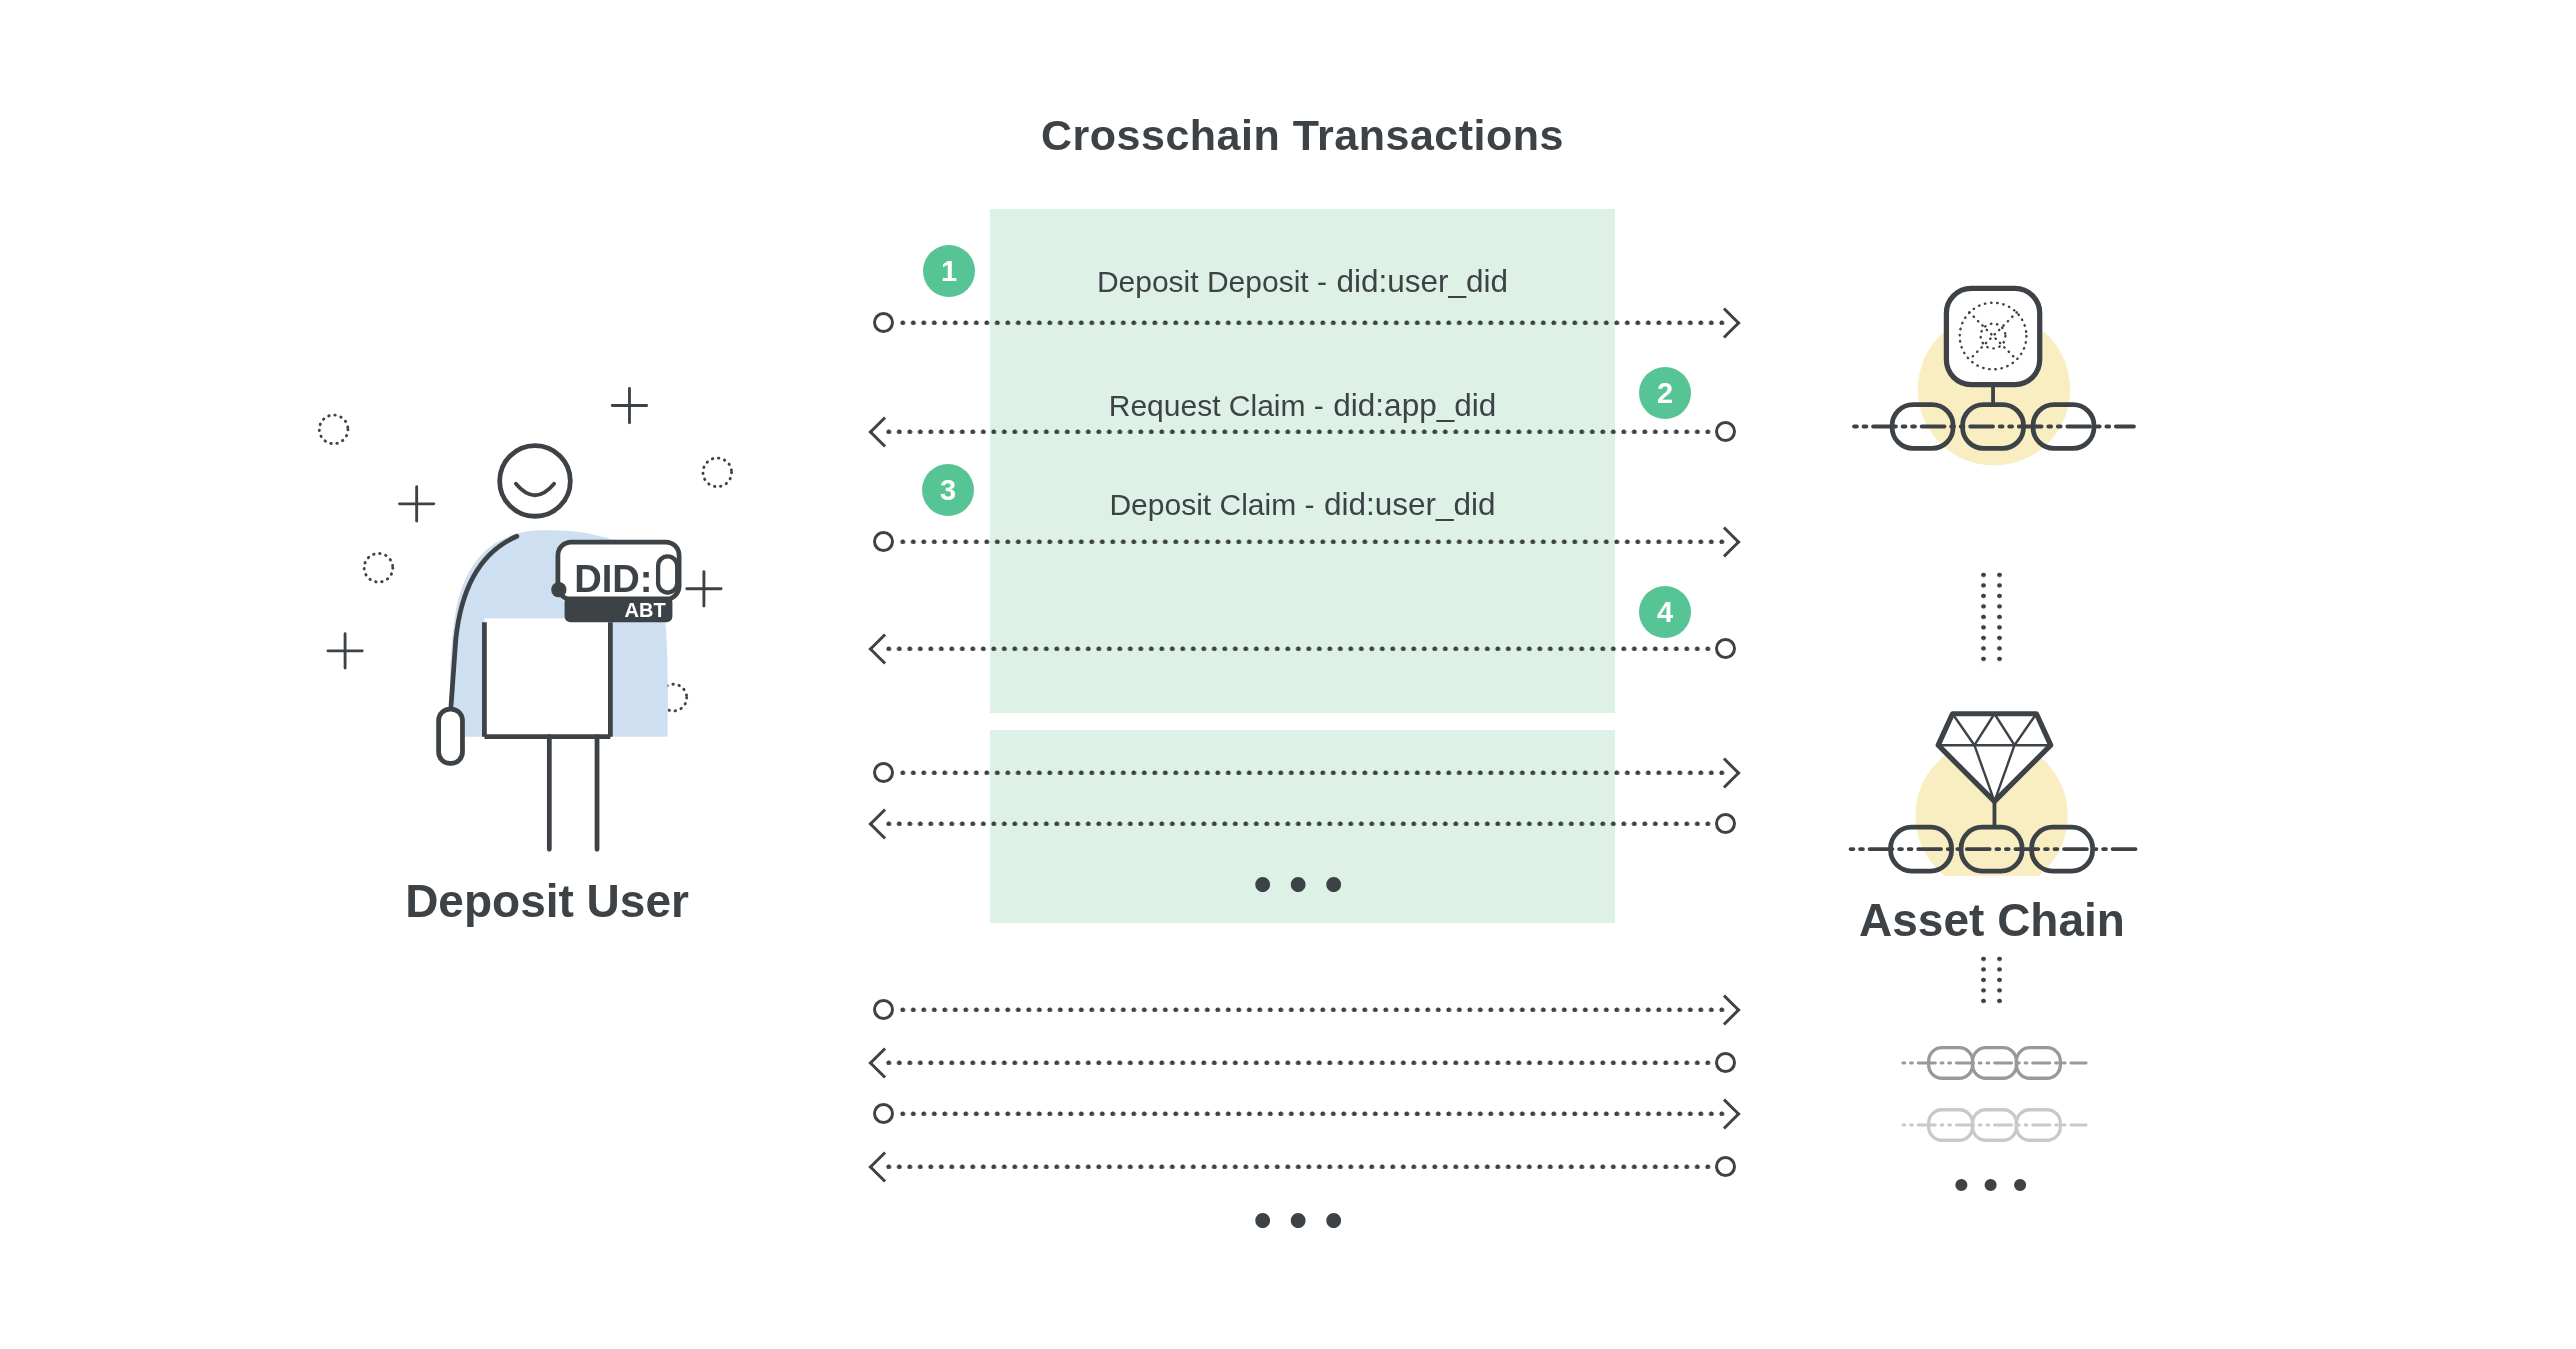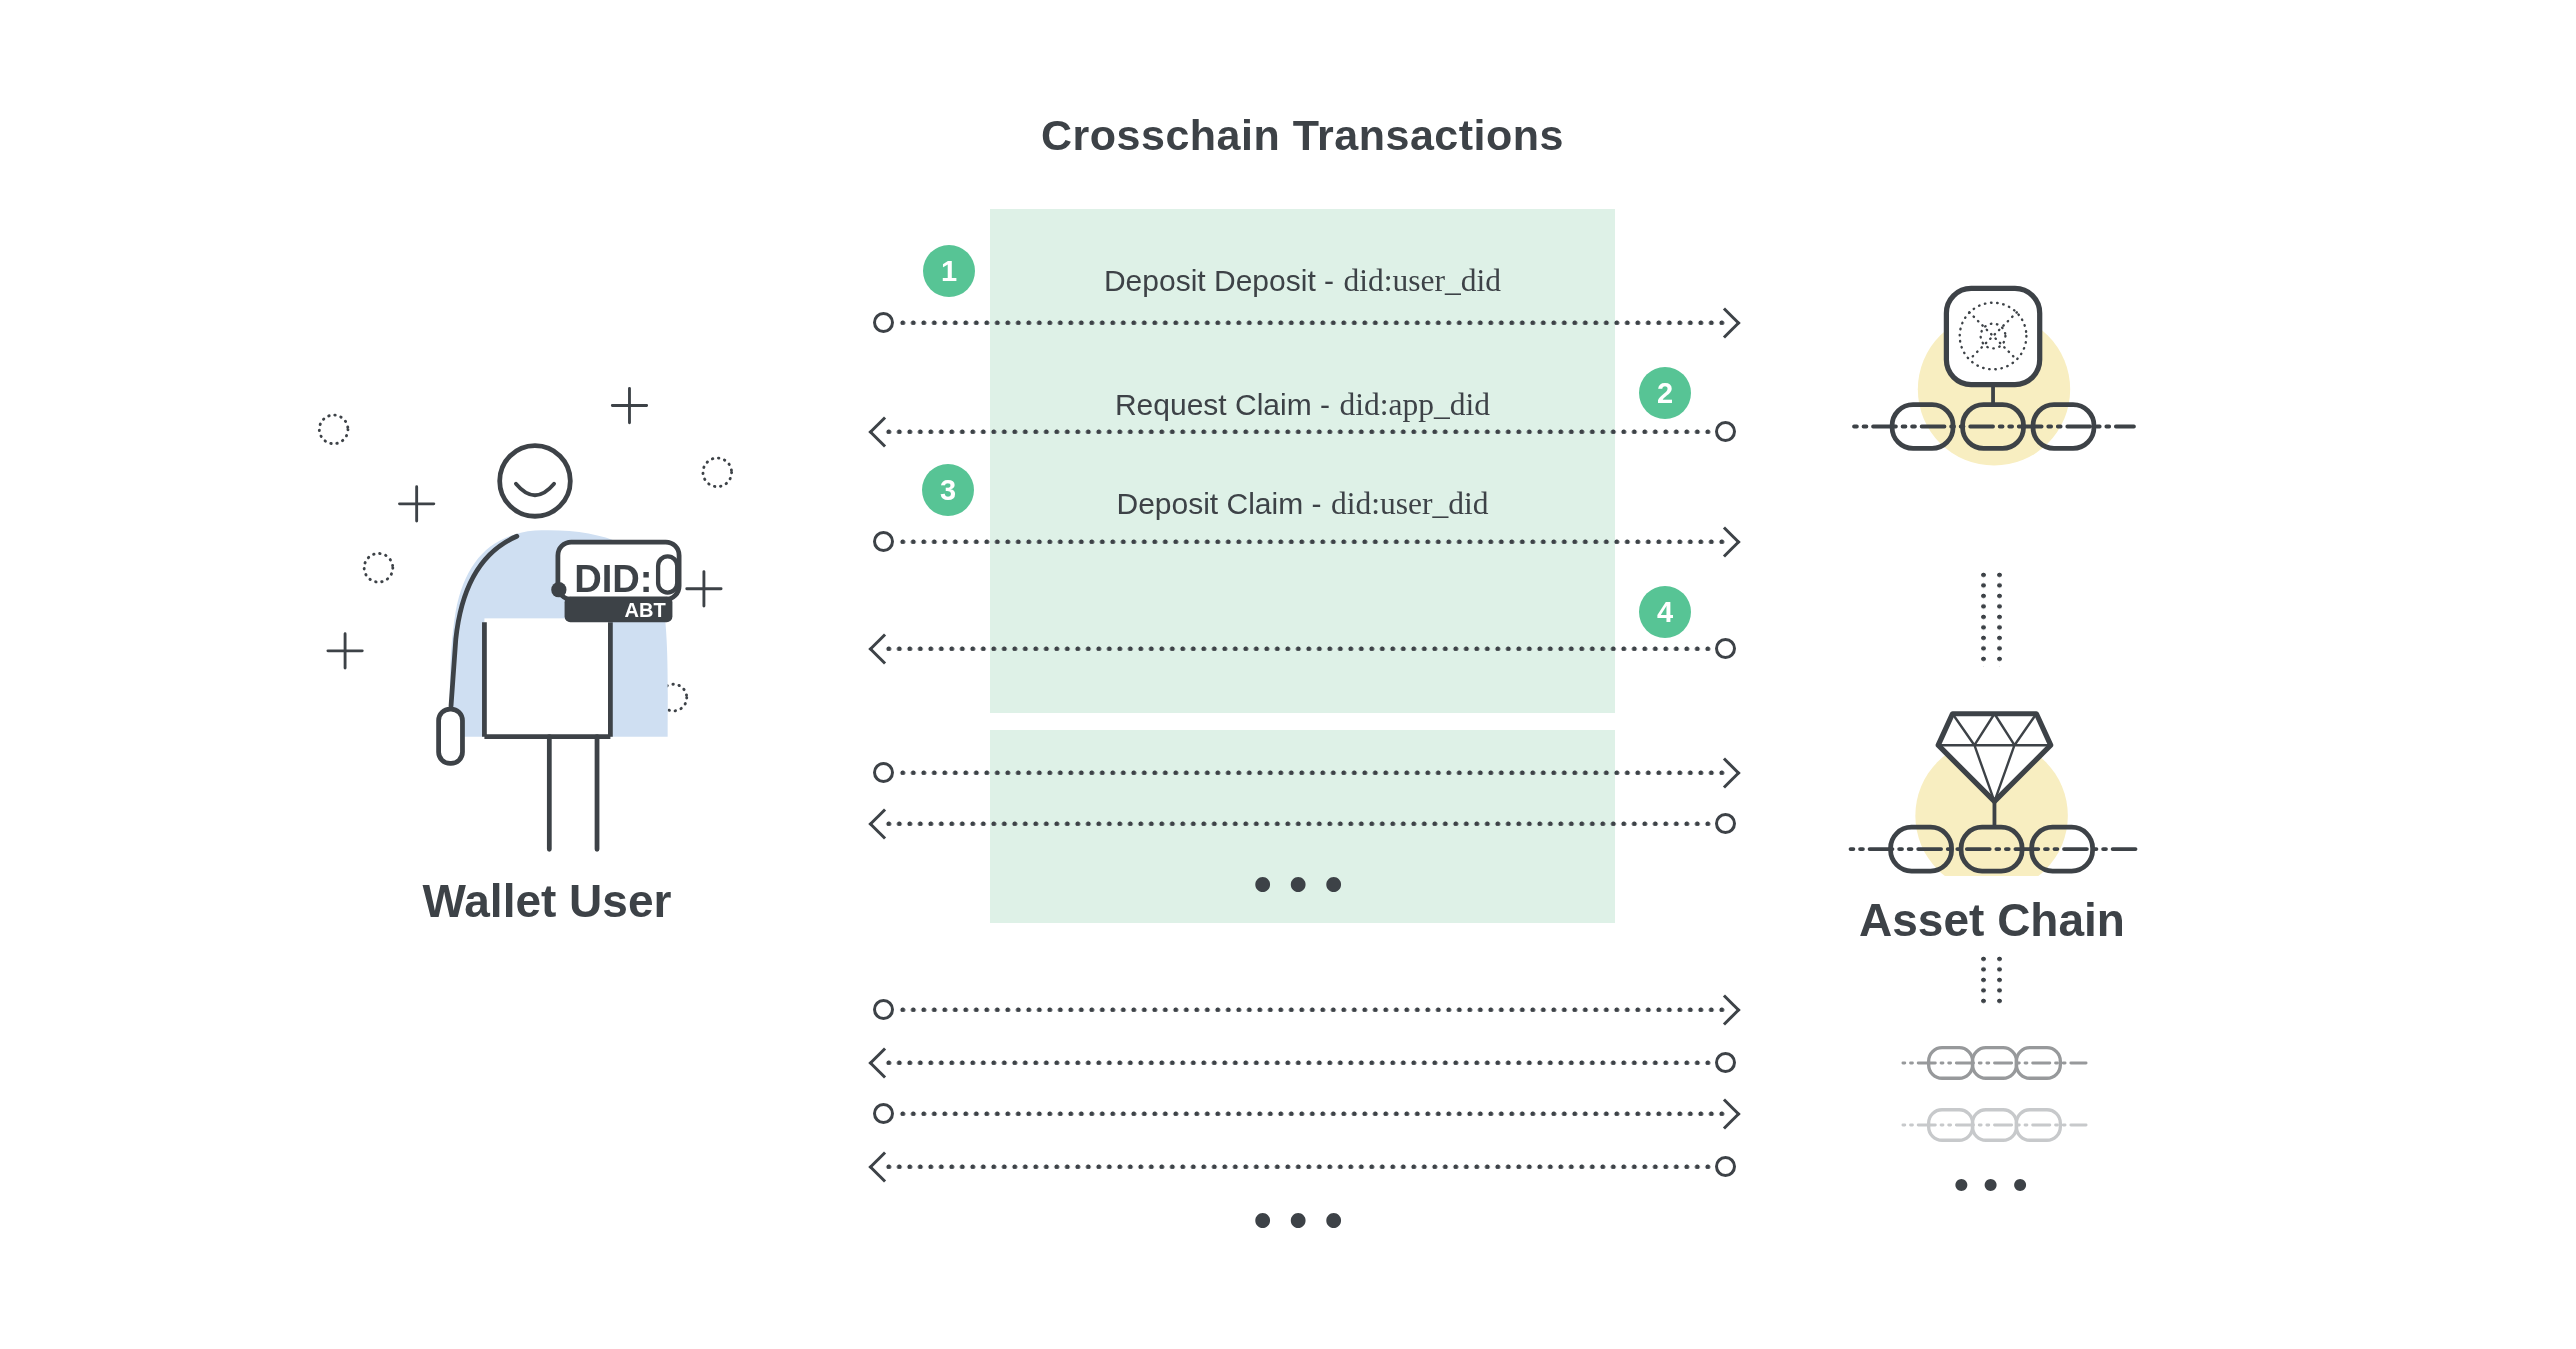--- a/index.html
+++ b/index.html
@@ -29,21 +29,21 @@
   .badge{
     position:absolute;width:52px;height:52px;border-radius:50%;
     background:var(--badge-green);color:#fff;font-weight:bold;font-size:29px;
     display:flex;align-items:center;justify-content:center;
   }
   .msg-label{
     position:absolute;left:990px;width:625px;height:42px;line-height:42px;
     text-align:center;font-size:30px;color:var(--ink);white-space:nowrap;
   }
   .msg-label .code{
-    font-family:Liberation Serif, serif;font-size:31.5px;margin-left:9.5px;
+    font-family:Liberation Sans, sans-serif;font-size:31.5px;margin-left:9.5px;
   }
   .arrow{
     position:absolute;left:873px;width:863px;height:29px;
     display:flex;align-items:center;
   }
   .arrow .line{
     flex:1;height:5.7px;margin:0 3.8px;
     background-image:radial-gradient(circle at 4.8px 2.9px, var(--ink) 2.1px, transparent 2.8px);
     background-size:10.5px 5.7px;background-repeat:repeat-x;background-position:left center;
   }
@@ -190,21 +190,21 @@
     <rect x="140" y="353" width="25" height="57" rx="12" fill="#ffffff" class="s-ink" stroke-width="5"></rect>
     <g>
       <rect x="265" y="178" width="127" height="60" rx="14" fill="#ffffff" class="s-ink" stroke-width="5"></rect>
       <rect x="370" y="193" width="20" height="38" rx="10" fill="#ffffff" class="s-ink" stroke-width="4.5"></rect>
       <circle cx="266" cy="228" r="8" class="f-ink"></circle>
       <rect x="272" y="235" width="113" height="27" rx="6" class="f-ink"></rect>
       <text x="282" y="230" font-size="40" font-weight="bold" class="f-ink">DID:</text>
       <text x="378" y="257" font-size="21" font-weight="bold" fill="#ffffff" text-anchor="end">ABT</text>
     </g>
   </svg>
-  <div class="actor-label" style="left:380px;top:874px;width:334px">Wallet User</div>
+  <div class="actor-label" style="left:380px;top:874px;width:334px">Deposit User</div>
 
   <svg style="left:1846px;top:277px;width:296px;height:219px" viewBox="0 0 310 230">
     <circle cx="155" cy="118" r="80" class="f-halo"></circle>
     <g class="s-ink" fill="none">
       <path d="M154 113 V134" stroke-width="4"></path>
       <path d="M8 157 H302" stroke-width="4" stroke-dasharray="3 7 3 7 24 7" stroke-linecap="round"></path>
       <rect x="48" y="134" width="64" height="46" rx="22" stroke-width="5"></rect>
       <rect x="122" y="134" width="64" height="46" rx="22" stroke-width="5"></rect>
       <rect x="196" y="134" width="64" height="46" rx="22" stroke-width="5"></rect>
     </g>

